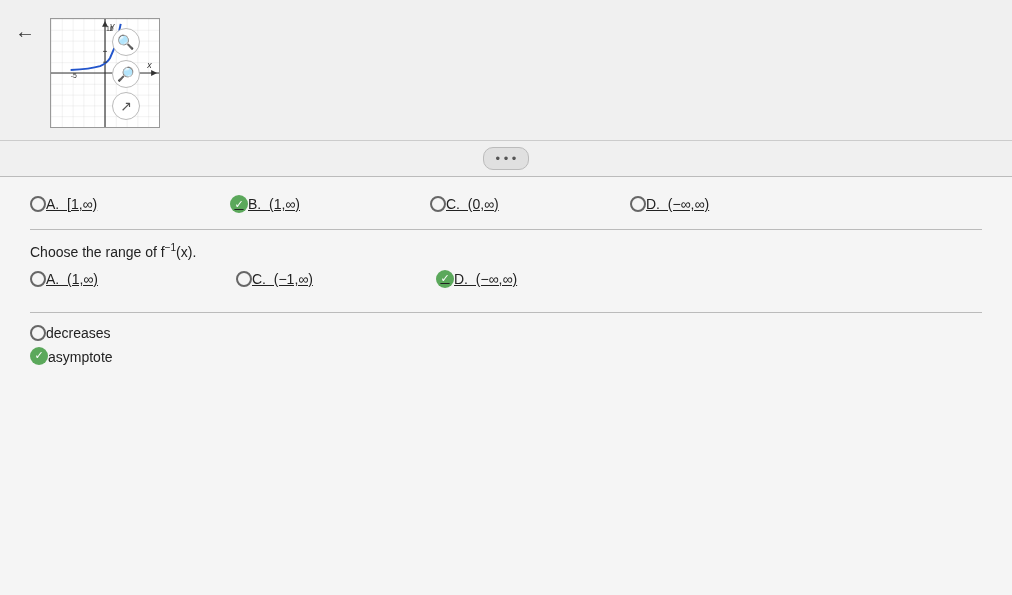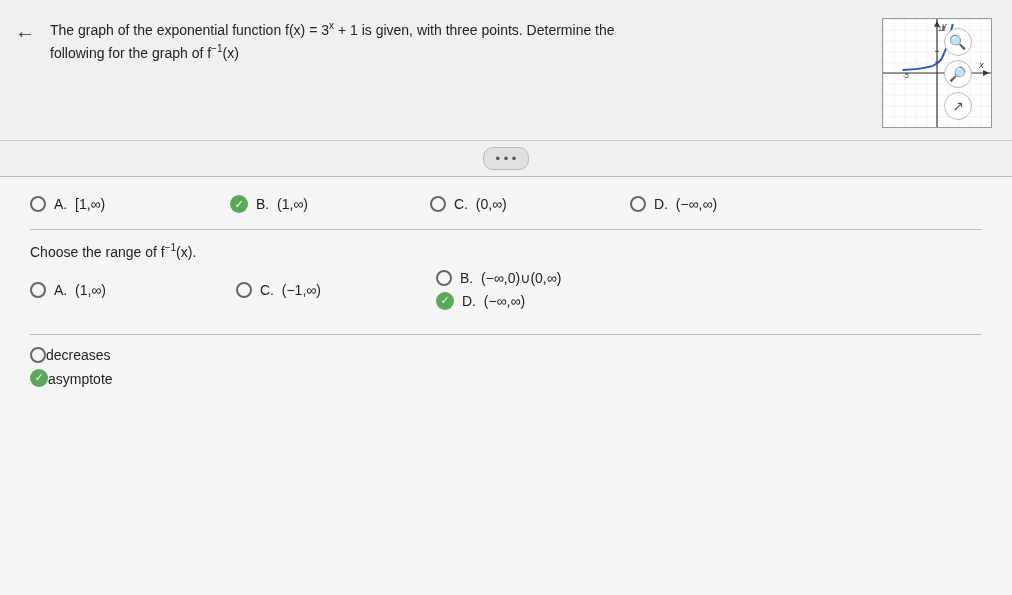--- a/index.html
+++ b/index.html
@@ -106,25 +106,26 @@
     .options-row {
       display: flex;
       flex-direction: row;
       gap: 0;
       align-items: center;
       margin-bottom: 8px;
     }
     .option-item {
       display: flex;
       align-items: center;
-      gap: 8px;
+      gap: 0;
       min-width: 200px;
       font-size: 14px;
       color: #222;
       cursor: pointer;
+      text-decoration: underline;
     }
     .radio-circle {
       width: 16px;
       height: 16px;
       border-radius: 50%;
       border: 2px solid #666;
       display: inline-flex;
       align-items: center;
       justify-content: center;
       flex-shrink: 0;
@@ -193,25 +194,20 @@
     sup { font-size: 10px; vertical-align: super; }
   </style>
 </head>
 <body>
 
 <div class="main-card">
 
   <div class="top-section">
     <span class="back-arrow">←</span>
 
-    <div class="question-text">
-      <span>The graph of the exponential function f(x) = 3</span><sup>x</sup><span> + 1 is given, with three points. Determine the</span>
-      <br>
-      <span>following for  the graph of f</span><sup>−1</sup><span>(x)</span>
-    </div>
 
     <div style="position:relative; display:flex; flex-direction:row; align-items:flex-start; gap:4px;">
       <div class="graph-container">
         <svg class="graph-grid" viewBox="0 0 110 110" xmlns="http://www.w3.org/2000/svg">
 
           <defs>
             <pattern id="grid" width="11" height="11" patternUnits="userSpaceOnUse">
               <path d="M 11 0 L 0 0 0 11" fill="none" stroke="#ccc" stroke-width="0.5"></path>
             </pattern>
           </defs>
@@ -290,24 +286,20 @@
             <div class="radio-circle"></div>
             <span>A.&nbsp;&nbsp;(1,∞)</span>
           </div>
           <div class="option-item">
             <div class="radio-circle"></div>
             <span>C.&nbsp;&nbsp;(−1,∞)</span>
           </div>
         </div>
         <div class="sub-options-col2">
           <div class="option-item">
-            <div class="radio-circle"></div>
-            <span>B.&nbsp;&nbsp;(−∞,0)∪(0,∞)</span>
-          </div>
-          <div class="option-item">
             <div class="check-icon">✓</div>
             <span>D.&nbsp;&nbsp;(−∞,∞)</span>
           </div>
         </div>
       </div>
     </div>
 
     <div class="divider" style="margin-bottom:12px;"></div>
 
     <div class="increase-decrease-section">

